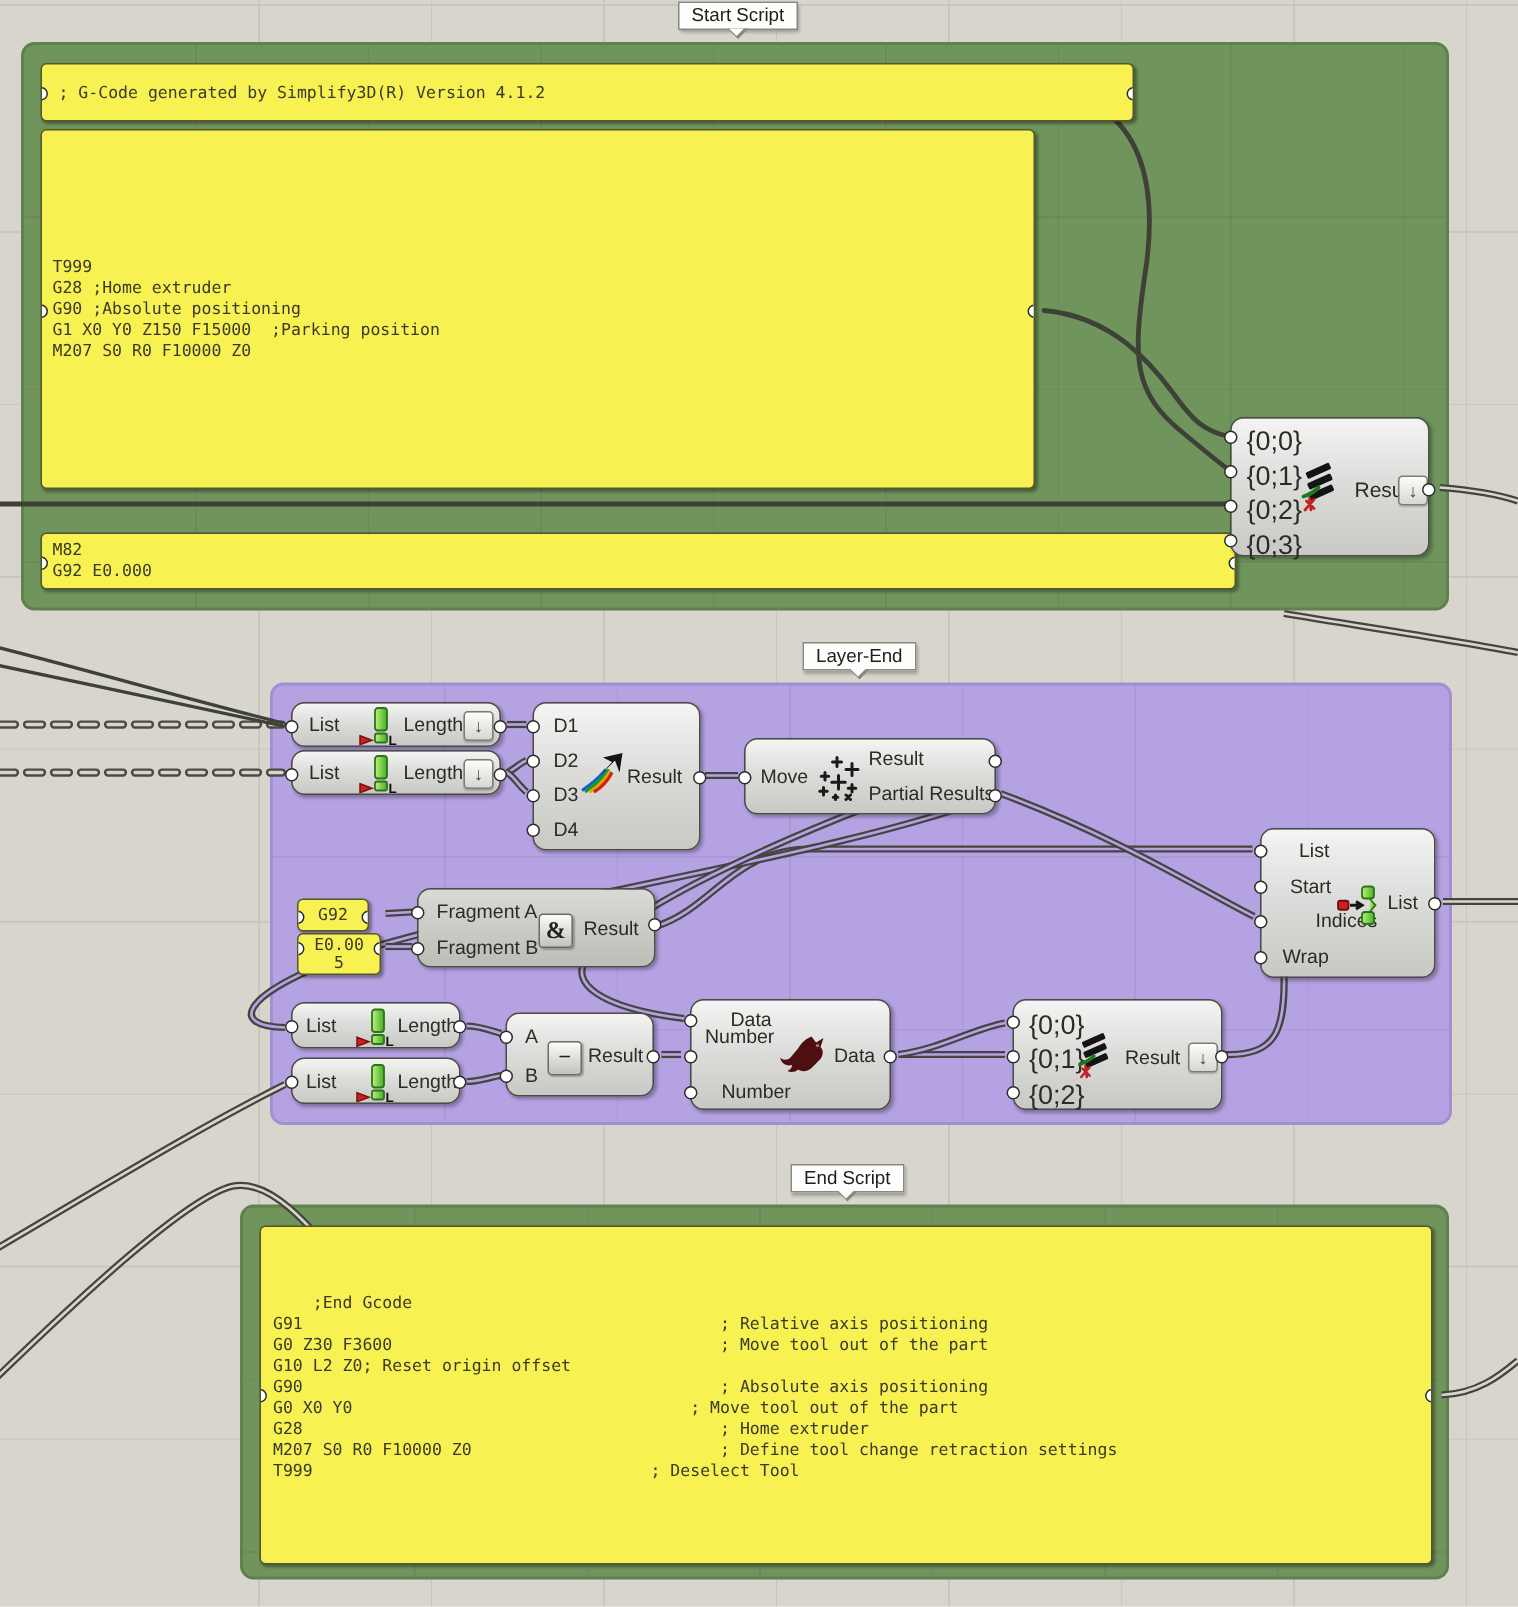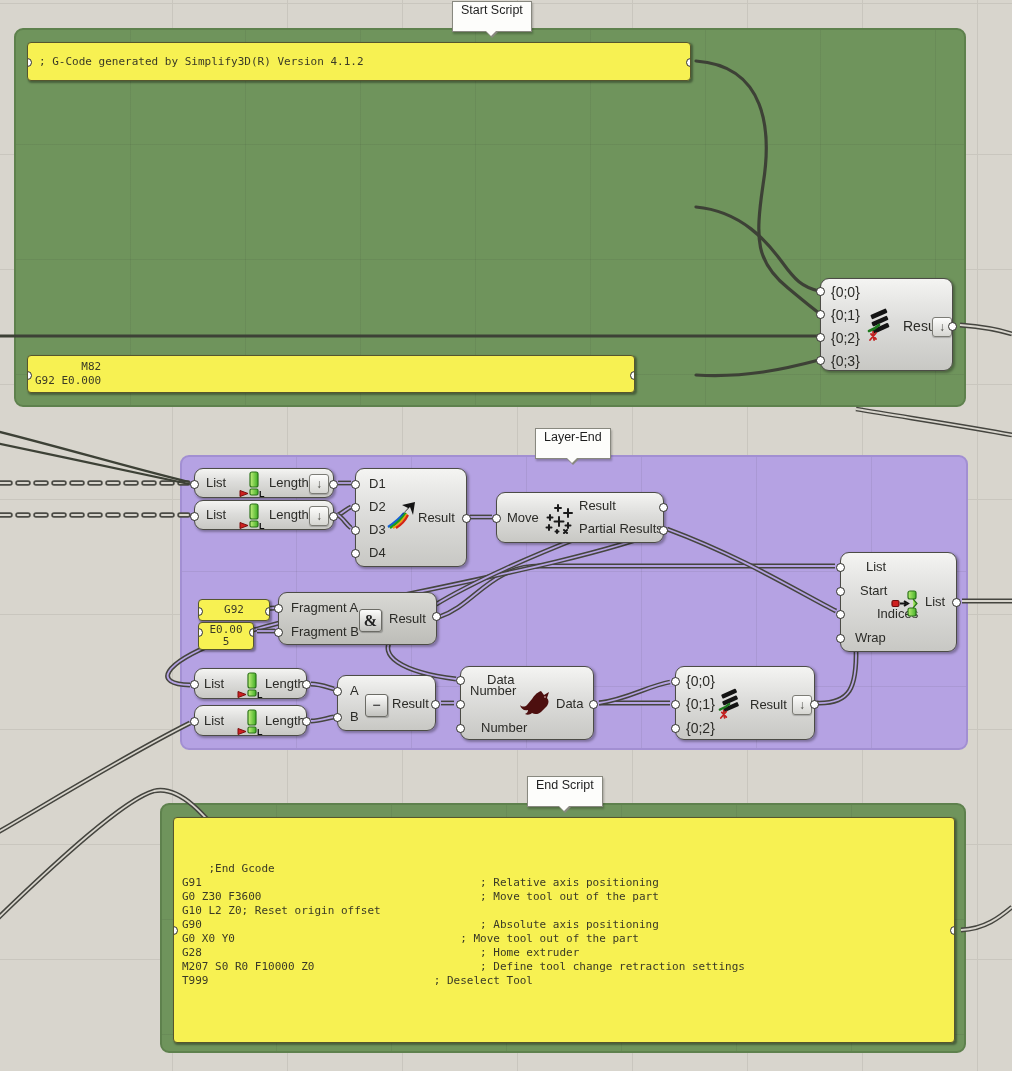--- a/index.html
+++ b/index.html
@@ -33,21 +33,21 @@
     box-shadow:1.5px 1.5px 2px rgba(0,0,0,.35);
     color:#3a3a26;font-family:"DejaVu Sans Mono",monospace;font-size:11px;line-height:14px;
     white-space:pre;overflow:hidden;box-sizing:border-box;
   }
   .comp{
     position:absolute;background:linear-gradient(180deg,#f4f4f2 0%,#dddddb 45%,#c8c8c4 100%);
     border:1.6px solid #4c4c46;border-radius:9px;
     box-shadow:1.5px 1.5px 2.5px rgba(0,0,0,.3);box-sizing:border-box;
   }
   .lbl{position:absolute;font-size:13px;color:#2b2b27;white-space:nowrap;}
-  .lbl.small{font-size:14px;}
+  .lbl.small{font-size:18px;}
   .grip{
     position:absolute;width:9px;height:9px;border-radius:50%;
     background:#fff;border:1.6px solid #2c2c28;box-sizing:border-box;
   }
   .grip.in{left:-5px;}
   .grip.out{right:-5px;}
   .btn{
     position:absolute;width:18px;height:18px;border:1px solid #7c7c76;border-radius:3px;
     background:linear-gradient(180deg,#fdfdfc,#d6d6d2);
     display:flex;align-items:center;justify-content:center;
@@ -55,21 +55,21 @@
   }
   .opbox{
     position:absolute;border:1px solid #6b6b65;border-radius:3px;
     background:linear-gradient(180deg,#fbfbfa,#c2c2be);
     display:flex;align-items:center;justify-content:center;
     font-family:"Liberation Serif",serif;font-weight:bold;color:#222;
     box-shadow:1px 1px 1px rgba(0,0,0,.25);
   }
   .tooltip{
     position:absolute;background:#fdfdfb;border:1px solid #88887f;
-    padding:1px 8px 14px 8px;font-size:12.5px;color:#1e1e1e;
+    padding:1px 8px 2px 8px;font-size:12.5px;color:#1e1e1e;
     box-shadow:1px 2px 2px rgba(0,0,0,.25);white-space:nowrap;z-index:40;
   }
   .tooltip::before{
     content:"";position:absolute;top:100%;left:50%;margin-left:-7px;
     border:7px solid transparent;border-top-color:#88887f;border-bottom-width:0;
   }
   .tooltip::after{
     content:"";position:absolute;top:100%;left:50%;margin-left:-5.5px;
     border:5.5px solid transparent;border-top-color:#fdfdfb;border-bottom-width:0;
   }
@@ -188,28 +188,37 @@
         <path class="wire-dark" d="M-5,921 C60,858 125,799 154,791 C180,785 205,815 235,852"></path>
         <path class="wire-core-gray" d="M-5,921 C60,858 125,799 154,791 C180,785 205,815 235,852"></path>
       </g>
 
     <g>
         <path class="wire-dark" d="M961,930 C985,929 1000,917 1012,907"></path>
         <path class="wire-core-gray" d="M961,930 C985,929 1000,917 1012,907"></path>
       </g>
   </svg>
 
-  <div class="panel" style="left:27px;top:42px;width:664px;height:39px;display:flex;align-items:center;padding-left:11px;">
+  <div class="panel" style="left:27px;top:42px;width:729px;height:39px;display:flex;align-items:center;padding-left:11px;">
     <span>; G-Code generated by Simplify3D(R) Version 4.1.2</span>
     <span class="grip in" style="top:15px;"></span>
     <span class="grip out" style="top:15px;"></span>
   </div>
 
-
-  <div class="panel" style="left:27px;top:355px;width:608px;height:38px;display:flex;align-items:center;padding-left:7px;text-align:right;">
+  <div class="panel" style="left:27px;top:86px;width:663px;height:240px;display:flex;align-items:center;padding-left:7px;">
+    <span>T999
+G28 ;Home extruder
+G90 ;Absolute positioning
+G1 X0 Y0 Z150 F15000  ;Parking position
+M207 S0 R0 F10000 Z0</span>
+    <span class="grip in" style="top:116px;"></span>
+    <span class="grip out" style="top:116px;"></span>
+  </div>
+
+  <div class="panel" style="left:27px;top:355px;width:797px;height:38px;display:flex;align-items:center;padding-left:7px;">
     <span>M82
 G92 E0.000</span>
     <span class="grip in" style="top:15px;"></span>
     <span class="grip out" style="top:15px;"></span>
   </div>
 
   <div class="comp" style="left:820px;top:278px;width:133px;height:93px;">
     <span class="lbl small" style="left:10px;top:5px;">{0;0}</span>
     <span class="lbl small" style="left:10px;top:28px;">{0;1}</span>
     <span class="lbl small" style="left:10px;top:51px;">{0;2}</span>
@@ -306,21 +315,21 @@
         <path d="M19,26 l3,3 M22,26 l-3,3"></path>
       </g>
     </svg>
     <span class="lbl" style="left:82px;top:5px;">Result</span>
     <span class="lbl" style="left:82px;top:28px;">Partial Results</span>
     <span class="grip in" style="top:21px;"></span>
     <span class="grip out" style="top:9.5px;"></span>
     <span class="grip out" style="top:32.5px;"></span>
   </div>
 
-  <div class="panel" style="left:198px;top:599px;width:72px;height:22px;display:flex;align-items:center;justify-content:center;">
+  <div class="panel" style="left:198px;top:599px;width:48px;height:22px;display:flex;align-items:center;justify-content:center;">
     <span>G92</span>
     <span class="grip in" style="top:6.5px;"></span>
     <span class="grip out" style="top:6.5px;"></span>
   </div>
   <div class="panel" style="left:198px;top:622px;width:56px;height:28px;display:flex;align-items:center;justify-content:center;text-align:center;line-height:12px;">
     <span>E0.00
 5</span>
     <span class="grip in" style="top:5px;"></span>
     <span class="grip out" style="top:5px;"></span>
   </div>

